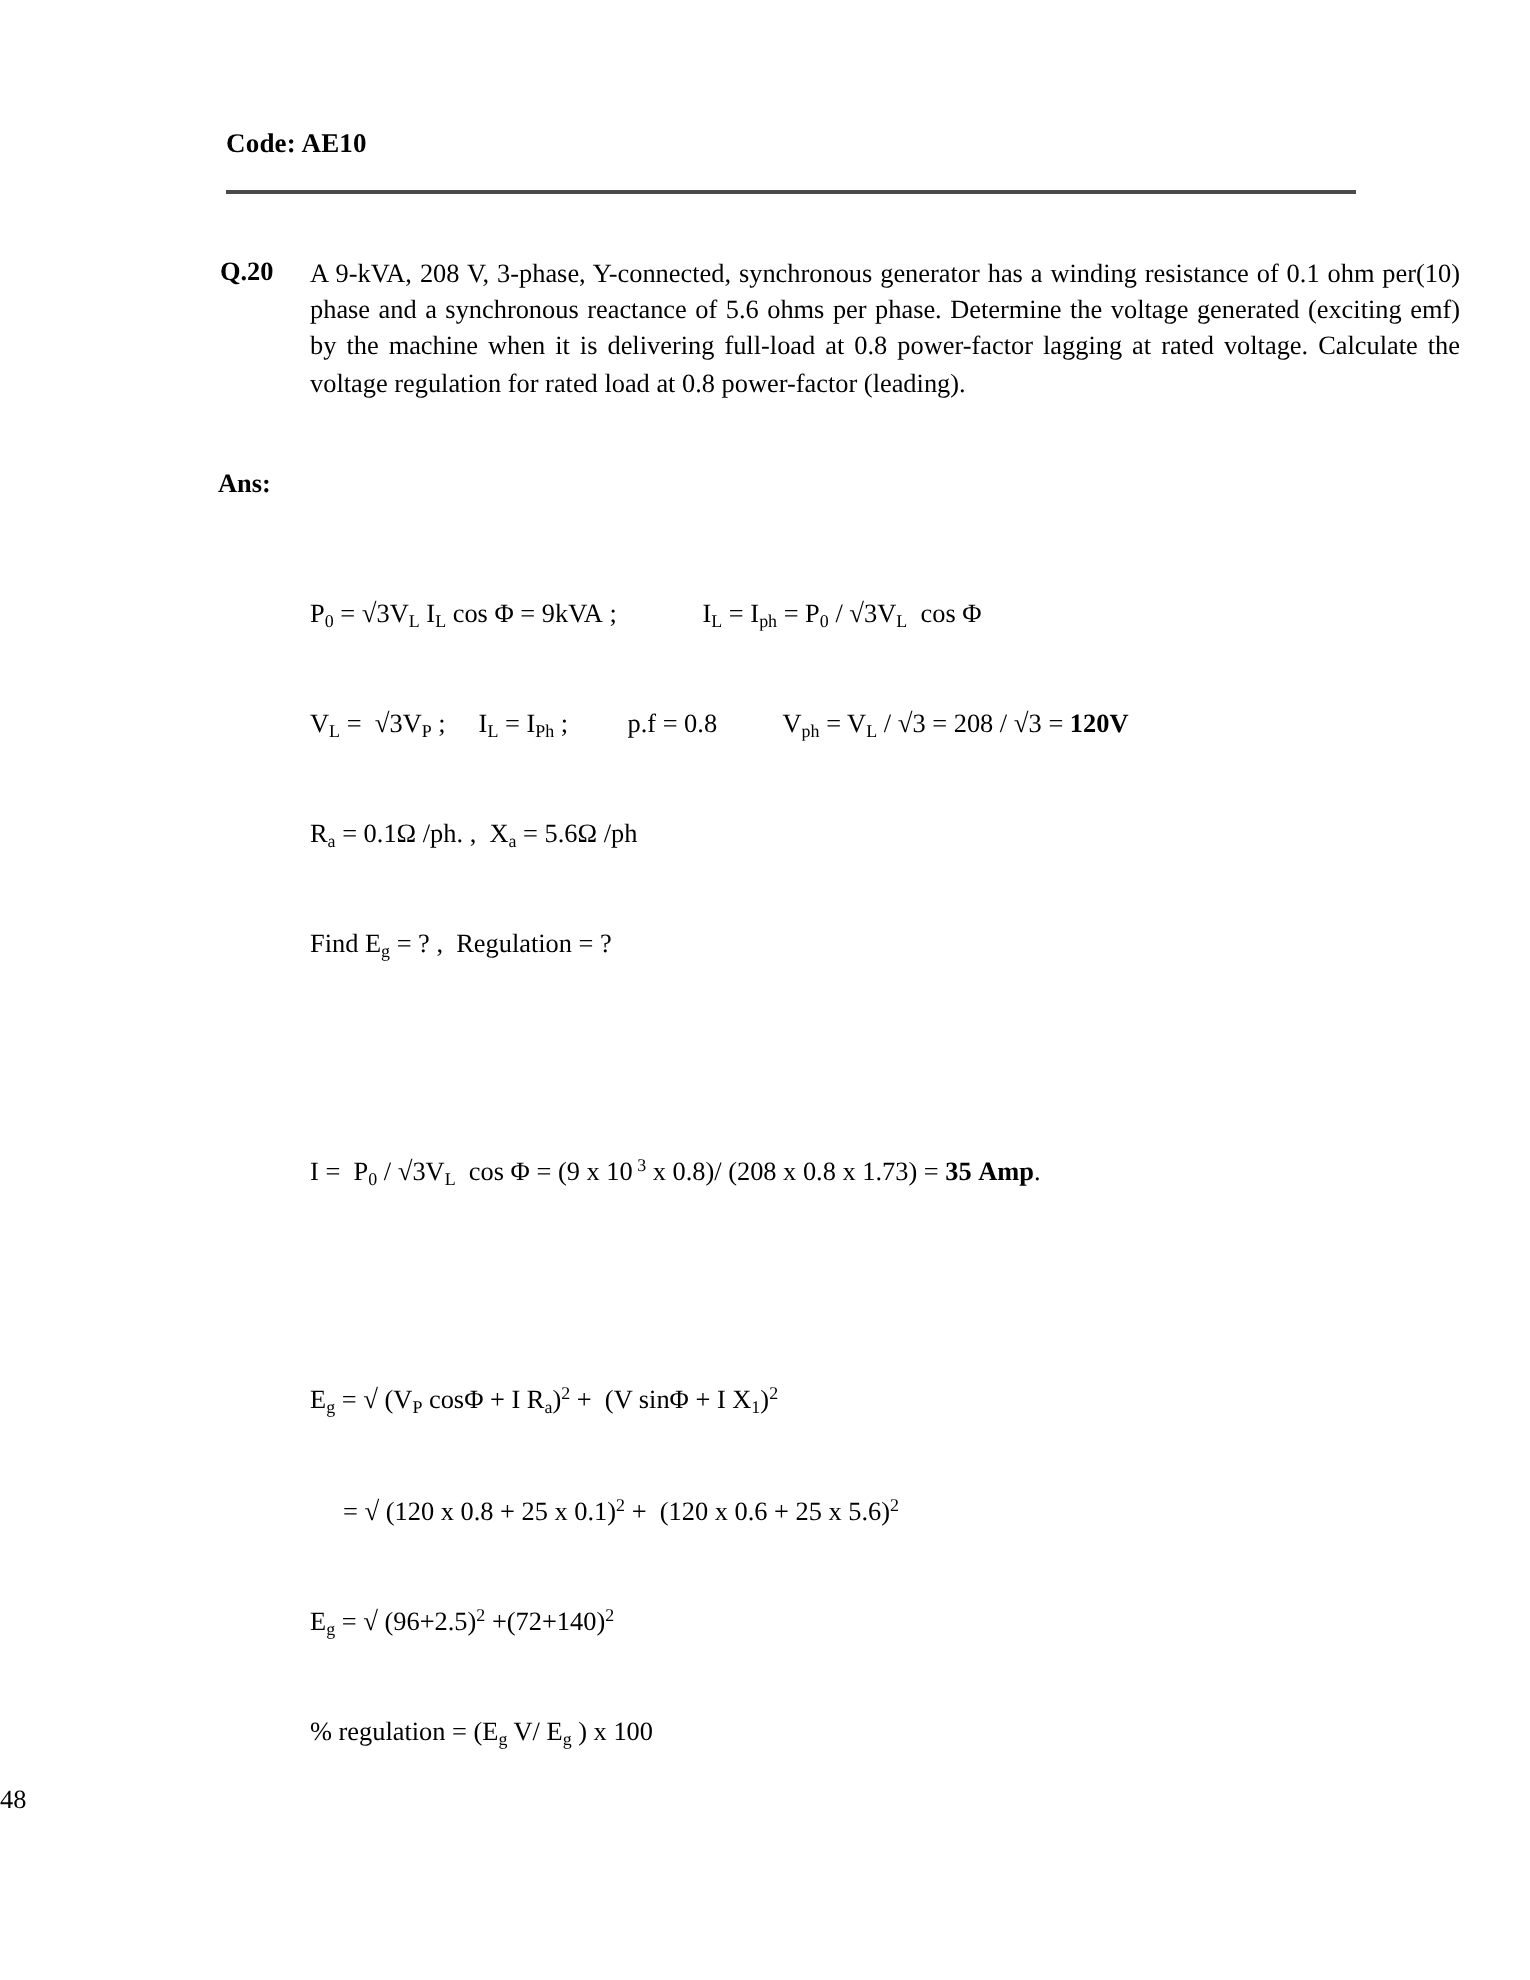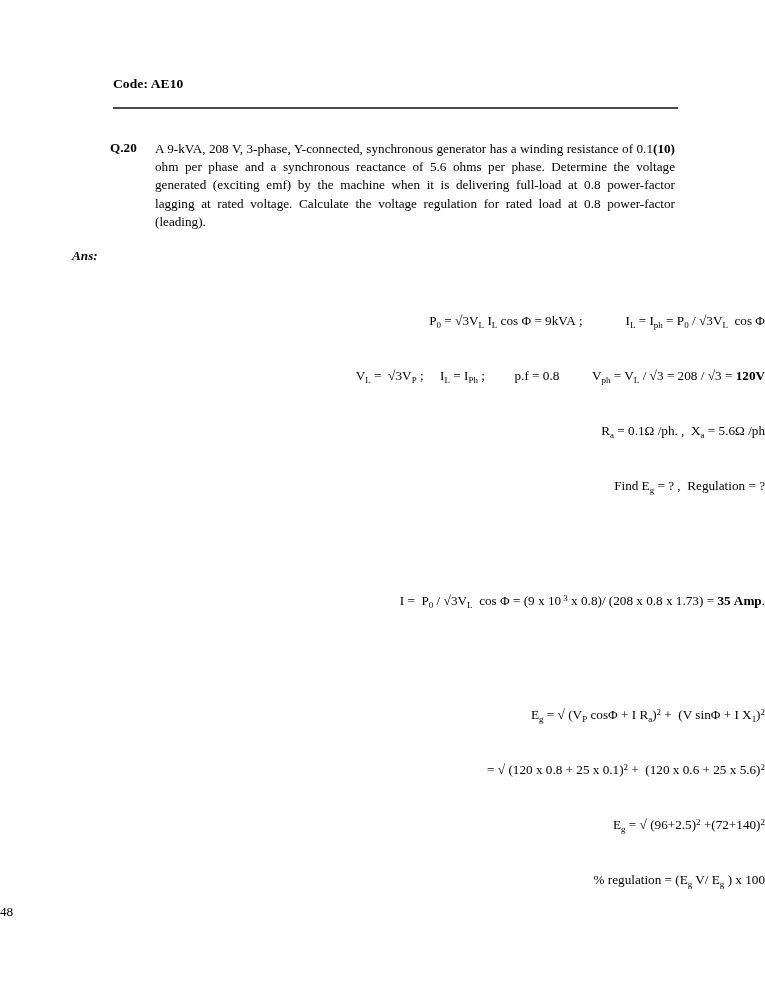--- a/index.html
+++ b/index.html
@@ -10,21 +10,21 @@
   body {
     width: 765px;
     height: 990px;
     font-family: "Liberation Serif", "DejaVu Serif", serif;
     color: #000000;
     position: relative;
     overflow: hidden;
   }
   .page {
     position: absolute;
-    left: 0; top: 16px;
+    left: 0; top: 4px;
     width: 765px;
     height: 838px;
   }
 
   
   .header {
     position: absolute;
     left: 113px;
     top: 60px;
     width: 565px;
@@ -55,54 +55,52 @@
   .content {
     position: absolute;
     left: 0;
     top: 124px;
     width: 765px;
   }
 
   .qblock {
     position: relative;
     padding-left: 155px;
-    padding-right: 90px;
-    margin-bottom: 0;
+    padding-right: 35px;
+    margin-bottom: 16px;
   }
   .qlabel {
     position: absolute;
     left: 110px;
     top: 0;
     font-weight: bold;
     font-size: 13.2px;
   }
   .qtext {
     font-size: 13.2px;
     line-height: 18.2px;
     text-align: justify;
     text-justify: inter-word;
   }
   .marks {
-    font-weight: bold;
+    font-weight: normal;
     float: right;
   }
 
   .ans-label {
-    margin-left: 72px;
+    margin-left: 109px;
     font-weight: bold;
     font-size: 13.2px;
-    font-style: italic;
   }
 
   .calc {
     margin-left: 155px;
     font-size: 13.2px;
     line-height: 18.4px;
     white-space: pre-wrap;
-    text-align: right;
   }
   .calc .ln { display: block; }
   .calc .bold { font-weight: bold; }
 
   .spacer-sm { height: 11px; }
   .spacer-md { height: 17px; }
   .spacer-lg { height: 22px; }
 
   sub {
     font-size: 0.68em;

